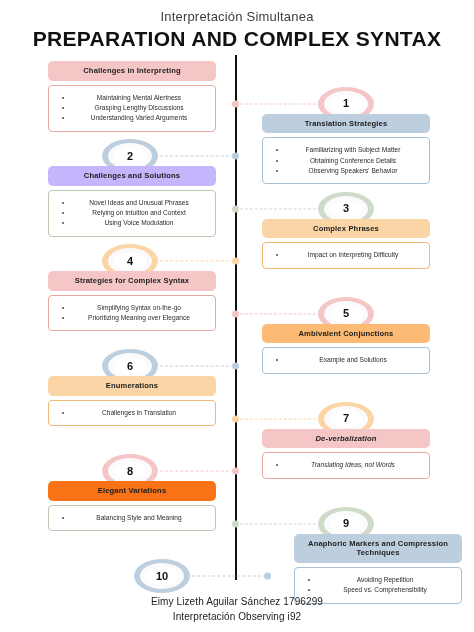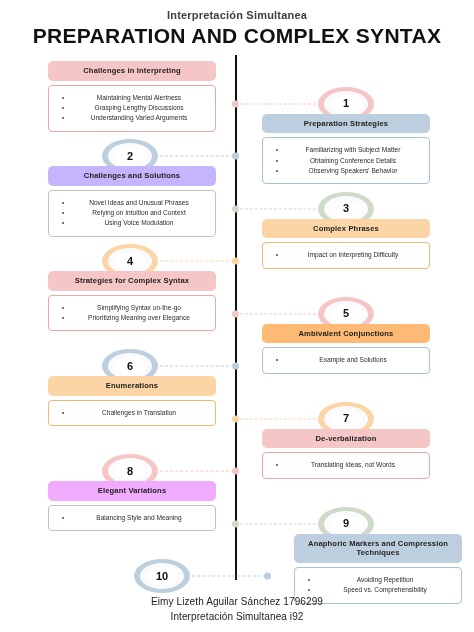--- a/index.html
+++ b/index.html
@@ -8,21 +8,21 @@
     background:#ffffff;
     font-family:"Liberation Sans", sans-serif;
     overflow:hidden;
     position:relative;
   }
   .page{position:relative;width:474px;height:632px;overflow:hidden;background:#fff;}
 
   
   .header{padding-top:9px;text-align:center;}
   .subtitle{
-    font-size:11px;color:#3d3d3d;letter-spacing:.2px;font-weight:700;
+    font-size:13px;color:#3d3d3d;letter-spacing:.2px;font-weight:400;
   }
   .title{
     font-size:21px;font-weight:bold;color:#111;letter-spacing:.3px;
     line-height:1.12;margin-top:3px;padding:0 28px;
   }
 
   
   .timeline{position:absolute;left:0;top:55px;width:385px;height:525px;}
   .axis{
     position:absolute;left:235px;top:0;width:2.4px;height:525px;
@@ -123,21 +123,21 @@
             <div class="ring" style="background: rgb(245, 198, 198);"></div>
             <div class="ring2"></div>
             <div class="ring3"></div>
             <div class="num">1</div>
           </div>
           <div class="connector" style="border-top-color: rgb(245, 198, 198); top: 48.5px; left: 240px; width: 76px;"></div>
           <div class="dotnode" style="background: rgb(245, 198, 198); top: 48.5px;"></div>
         </div>
         <div class="row" style="top: 52.5px; height: 52.5px;">
           <div class="card right" style="top: 6px;">
-            <div class="card-head" style="background: rgb(189, 207, 223);">Preparation Strategies</div>
+            <div class="card-head" style="background: rgb(189, 207, 223);">Translation Strategies</div>
             <div class="card-body" style="border-color: rgb(169, 192, 212);">
               <ul>
                 <li>Familiarizing with Subject Matter</li>
                 <li>Obtaining Conference Details</li>
                 <li>Observing Speakers' Behavior</li>
               </ul>
             </div>
           </div>
           <div class="marker" style="top: 31.5px; left: 102px;">
             <div class="ring" style="background: rgb(189, 207, 223);"></div>
@@ -235,40 +235,40 @@
           <div class="marker" style="top: 31.5px; left: 318px;">
             <div class="ring" style="background: rgb(251, 213, 165);"></div>
             <div class="ring2"></div>
             <div class="ring3"></div>
             <div class="num">7</div>
           </div>
           <div class="connector" style="border-top-color: rgb(251, 213, 165); top: 48.5px; left: 240px; width: 76px;"></div>
           <div class="dotnode" style="background: rgb(251, 213, 165); top: 48.5px;"></div>
         </div>
         <div class="row" style="top: 367.5px; height: 52.5px;">
-          <div class="card right" style="top: 6px;">
+          <div class="card right" style="top: 6px; font-style: italic;">
             <div class="card-head" style="background: rgb(245, 198, 198);">De-verbalization</div>
             <div class="card-body" style="border-color: rgb(232, 169, 164);">
               <ul>
                 <li>Translating Ideas, not Words</li>
               </ul>
             </div>
           </div>
           <div class="marker" style="top: 31.5px; left: 102px;">
             <div class="ring" style="background: rgb(245, 198, 198);"></div>
             <div class="ring2"></div>
             <div class="ring3"></div>
             <div class="num">8</div>
           </div>
           <div class="connector" style="border-top-color: rgb(245, 198, 198); top: 48.5px; left: 160px; width: 74px;"></div>
           <div class="dotnode" style="background: rgb(245, 198, 198); top: 48.5px;"></div>
         </div>
         <div class="row" style="top: 420px; height: 52.5px;">
           <div class="card left" style="top: 6px;">
-            <div class="card-head" style="background: #f0abfc;">Elegant Variations</div>
+            <div class="card-head" style="background: #f97316;">Elegant Variations</div>
             <div class="card-body" style="border-color: rgb(185, 201, 178);">
               <ul>
                 <li>Balancing Style and Meaning</li>
               </ul>
             </div>
           </div>
           <div class="marker" style="top: 31.5px; left: 318px;">
             <div class="ring" style="background: rgb(207, 218, 201);"></div>
             <div class="ring2"></div>
             <div class="ring3"></div>
@@ -294,16 +294,16 @@
             <div class="num">10</div>
           </div>
           <div class="connector" style="border-top-color: rgb(189, 207, 223); top: 48.5px; left: 160px; width: 74px;"></div>
           <div class="dotnode" style="background: rgb(189, 207, 223); top: 48.5px;"></div>
         </div>
       </div>
   </div>
 
   <div class="footer">
     <div>Eimy Lizeth Aguilar Sánchez 1796299</div>
-    <div>Interpretación Simultanea i92</div>
+    <div>Interpretación Observing i92</div>
   </div>
 
 </div>
 
 </body></html>

